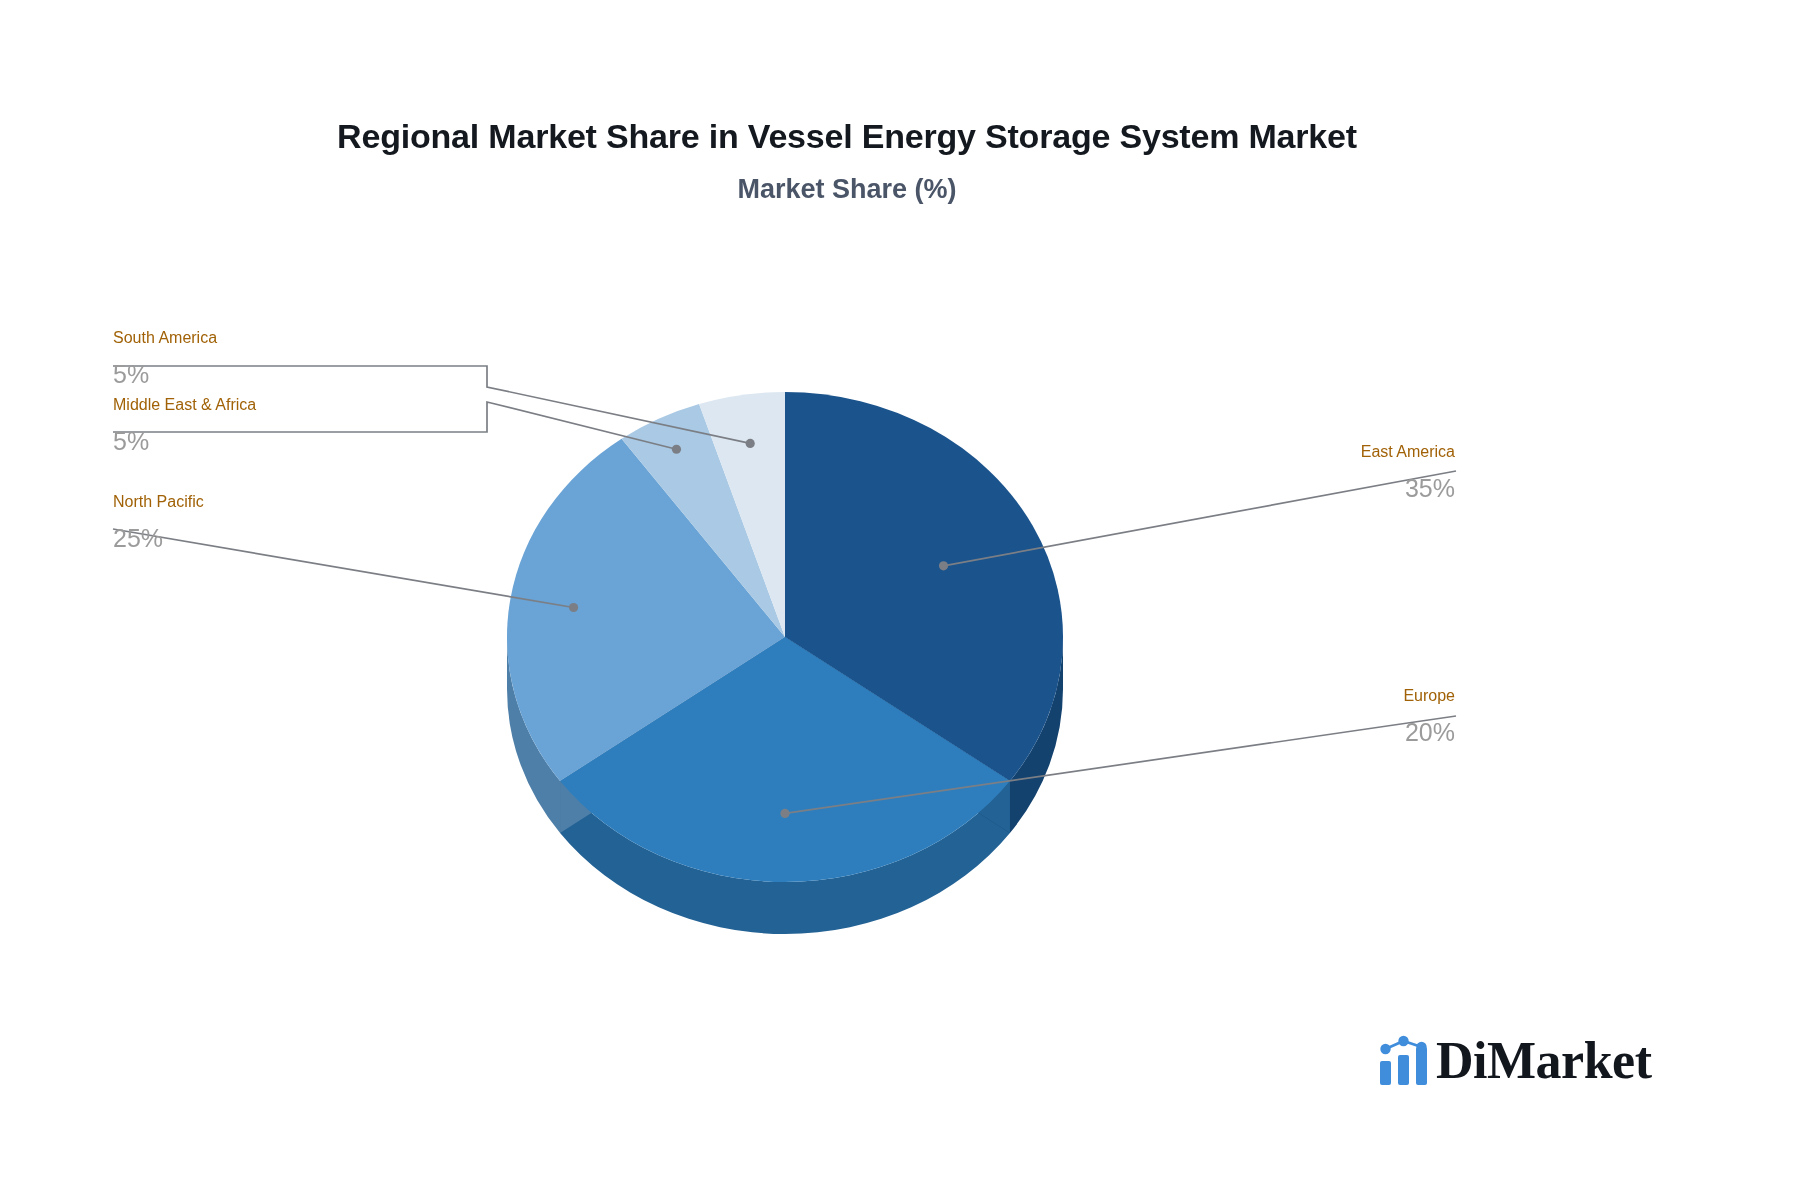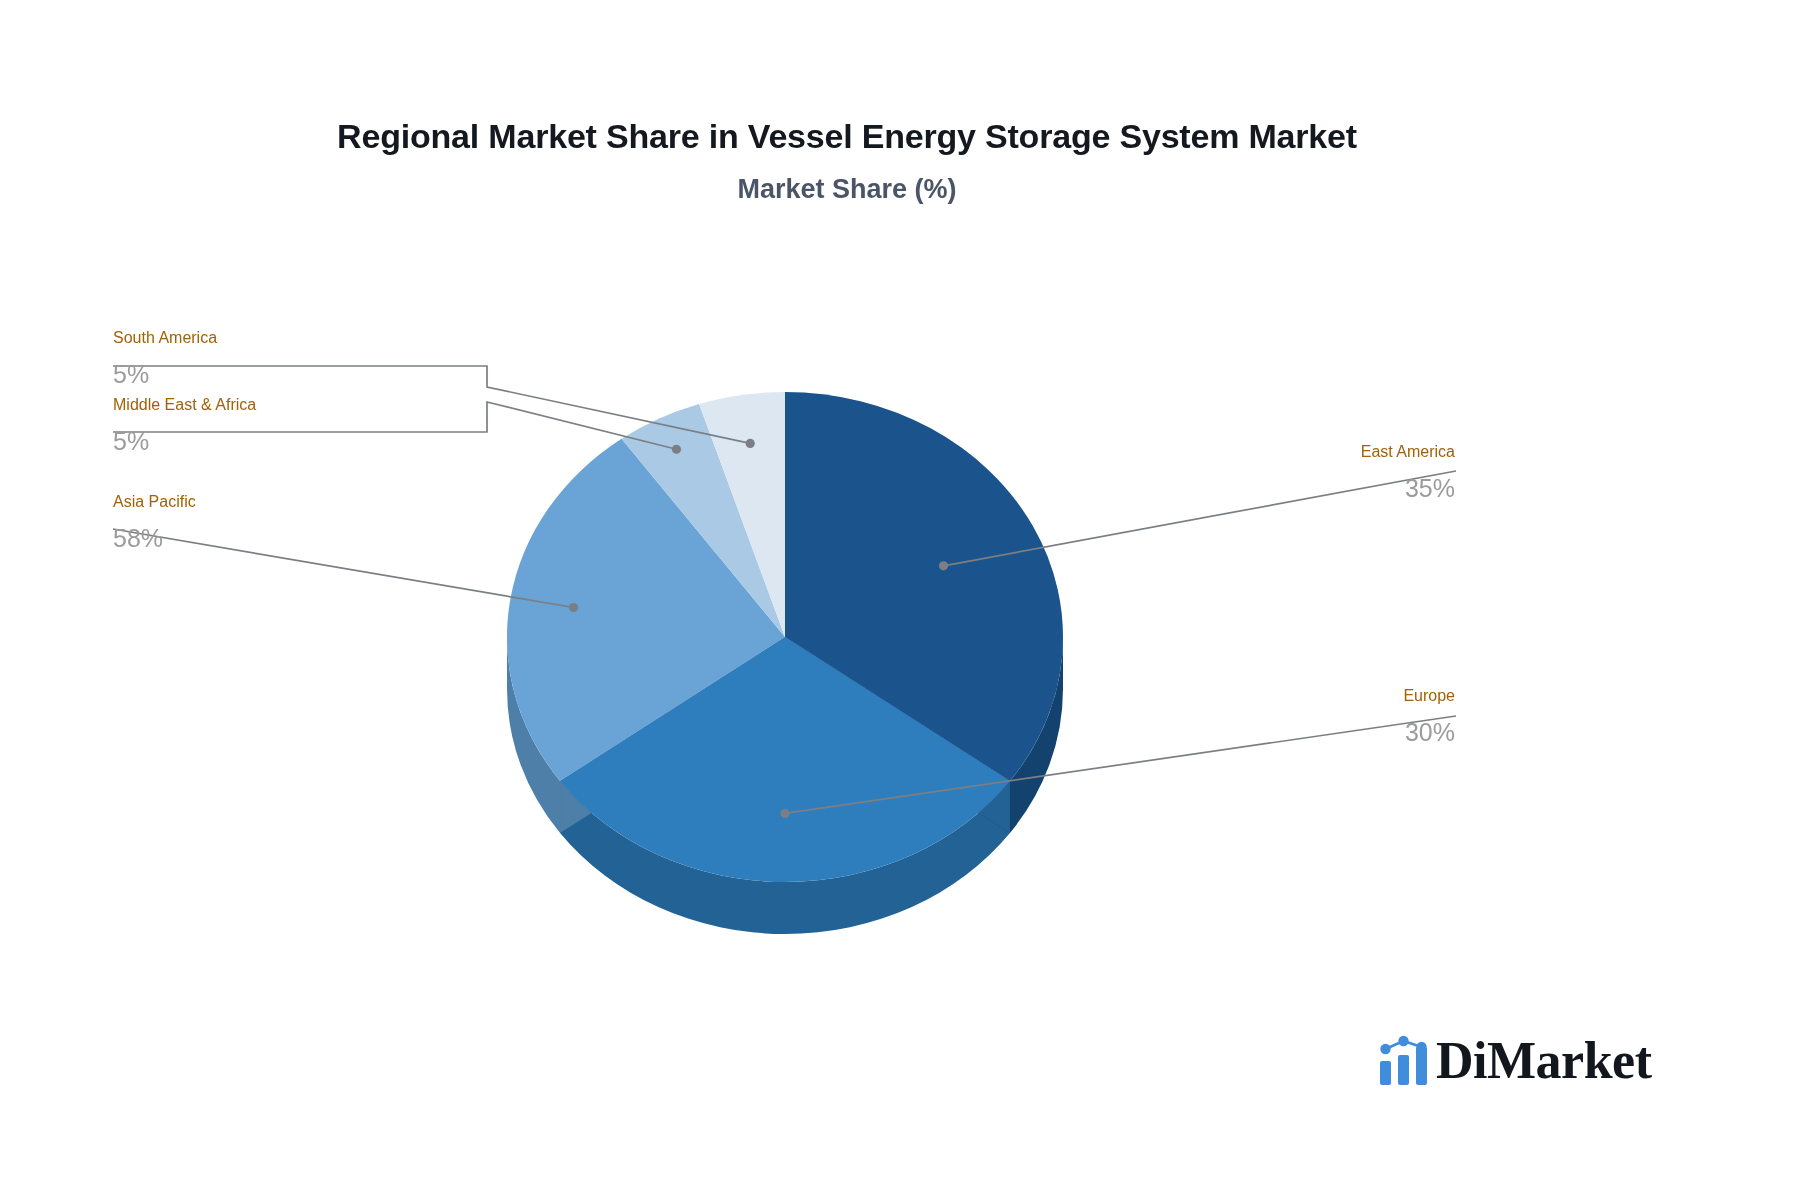--- a/index.html
+++ b/index.html
@@ -154,32 +154,32 @@
     <span class="cl-name">South America</span>
     <span class="cl-value">5%</span>
   </div>
 
   <div class="callout left" style="left:113px; top:397px;">
     <span class="cl-name">Middle East &amp; Africa</span>
     <span class="cl-value">5%</span>
   </div>
 
   <div class="callout left" style="left:113px; top:494px;">
-    <span class="cl-name">Asia Pacific</span>
-    <span class="cl-value">58%</span>
+    <span class="cl-name">North Pacific</span>
+    <span class="cl-value">25%</span>
   </div>
 
   <div class="callout right" style="right:345px; top:444px;">
     <span class="cl-name">East America</span>
     <span class="cl-value">35%</span>
   </div>
 
   <div class="callout right" style="right:345px; top:688px;">
     <span class="cl-name">Europe</span>
-    <span class="cl-value">30%</span>
+    <span class="cl-value">20%</span>
   </div>
 
   <div class="logo">
     <svg class="logo-mark" width="58" height="52" viewBox="0 0 58 52">
       <rect x="2" y="26" width="11" height="24" rx="2" fill="#3f8ddb"></rect>
       <rect x="20" y="20" width="11" height="30" rx="2" fill="#3f8ddb"></rect>
       <rect x="38" y="12" width="11" height="38" rx="2" fill="#3f8ddb"></rect>
       <path d="M7.5 14 L25.5 6 L43.5 12" stroke="#3f8ddb" stroke-width="2.6" fill="none"></path>
       <circle cx="7.5" cy="14" r="5.2" fill="#3f8ddb"></circle>
       <circle cx="25.5" cy="6" r="5.2" fill="#3f8ddb"></circle>

